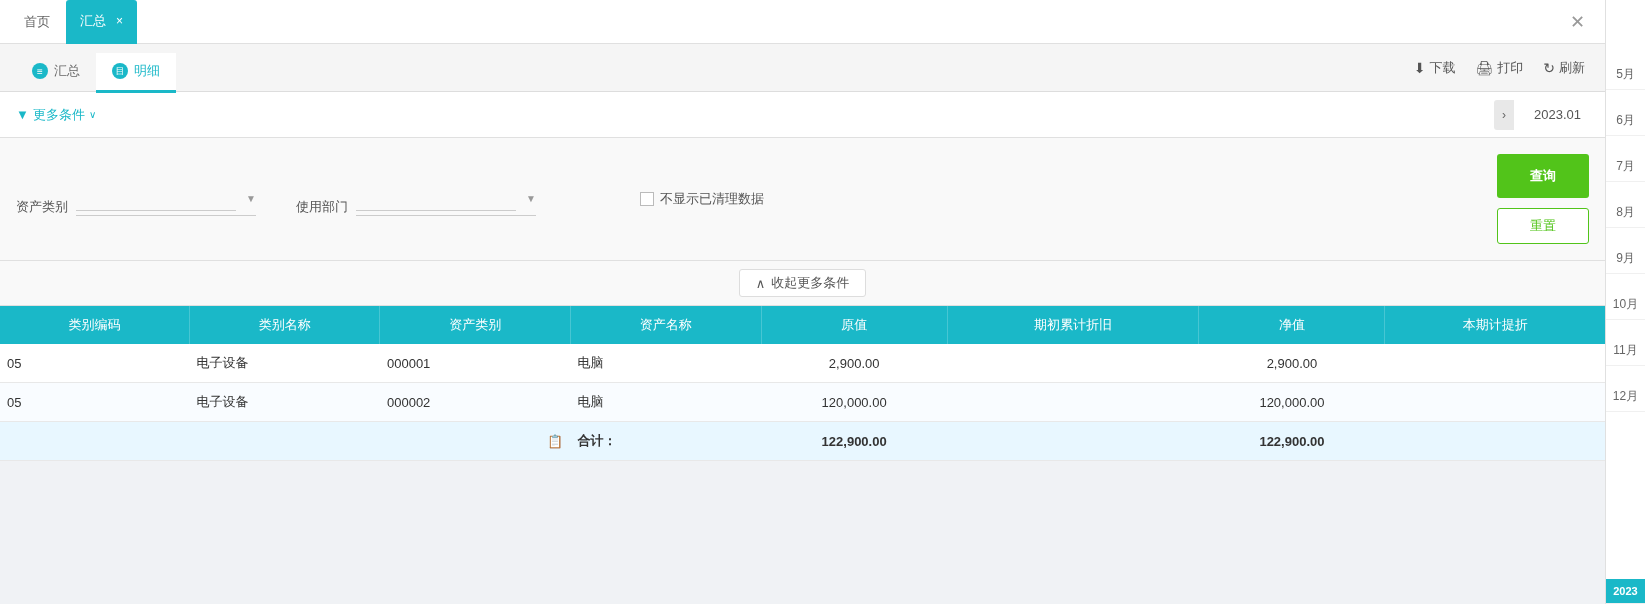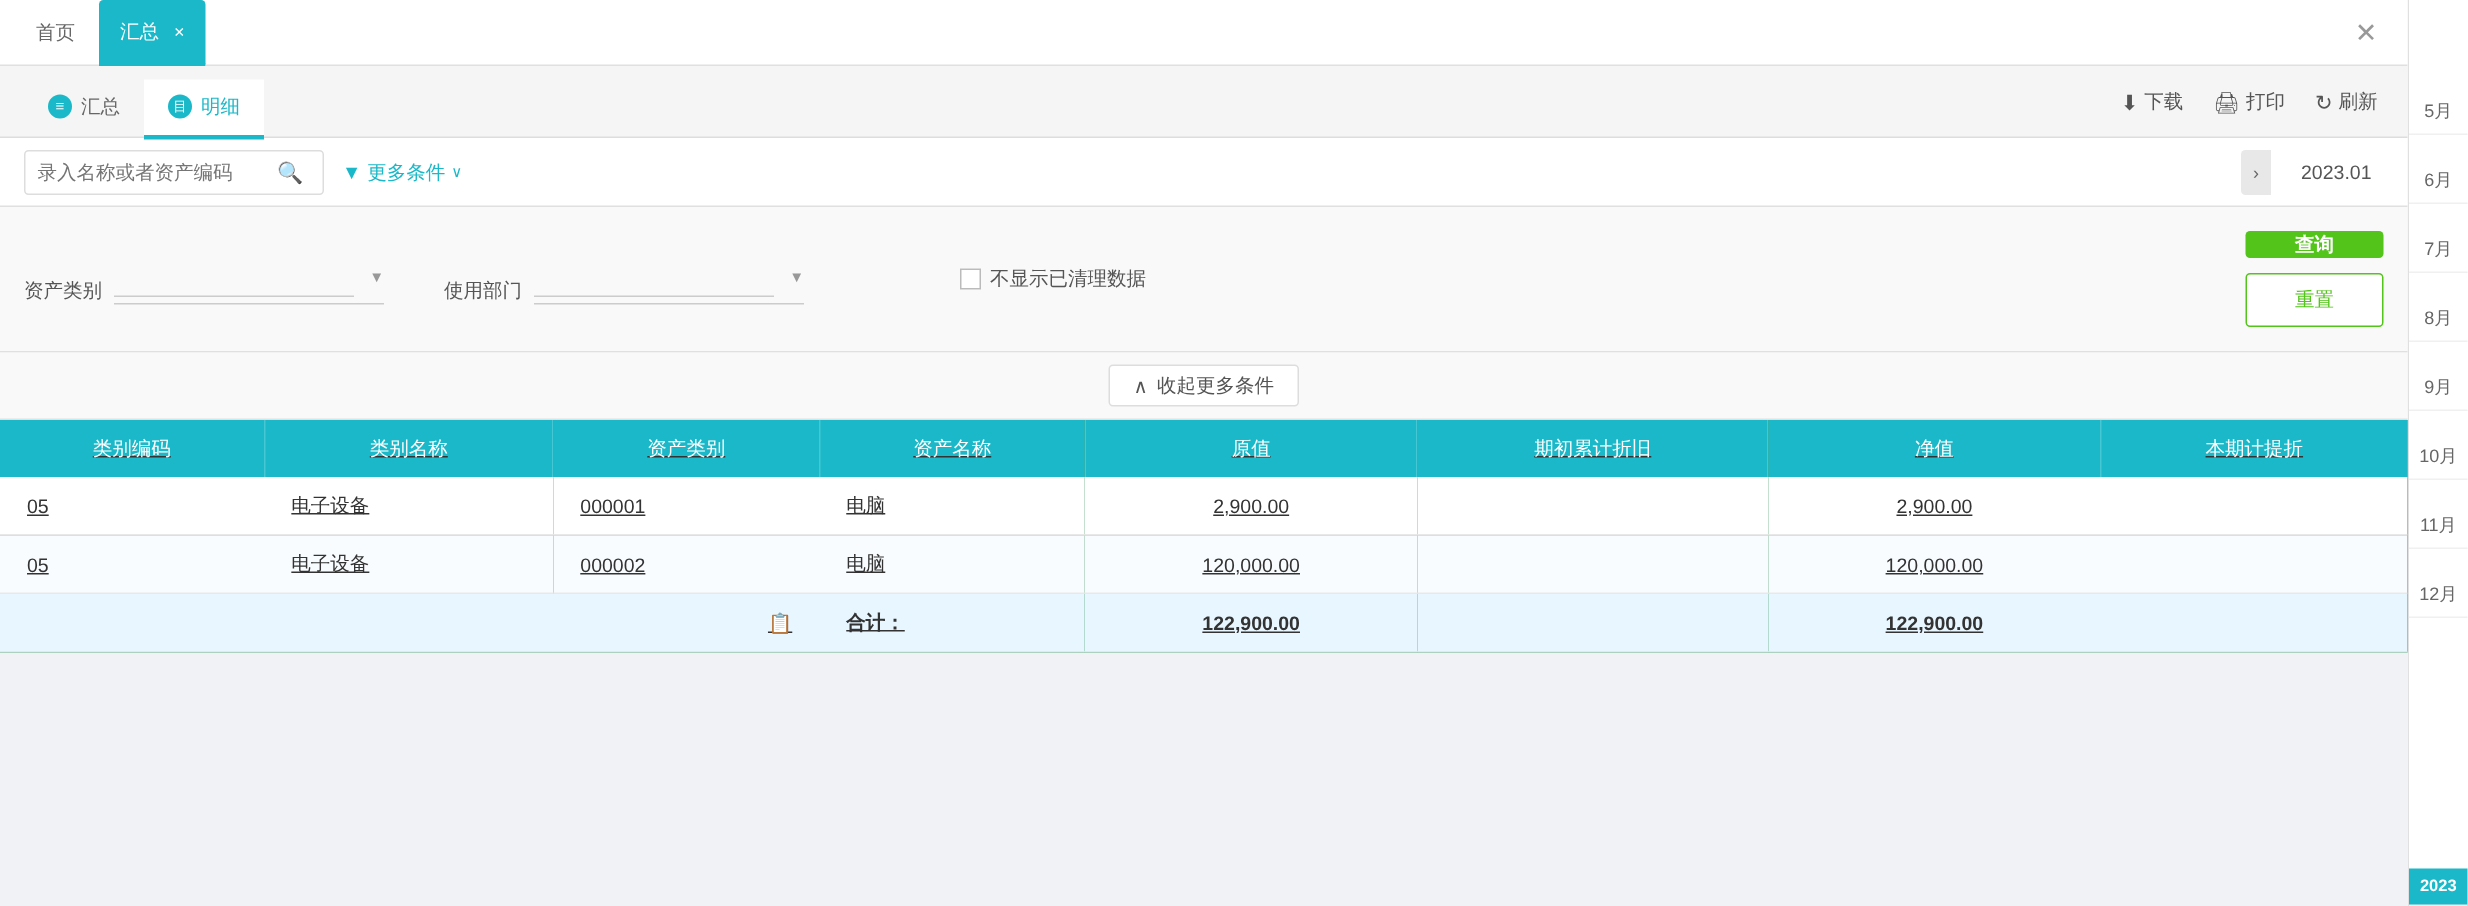--- a/index.html
+++ b/index.html
@@ -69,52 +69,52 @@
     }
     .filter-select .arrow-down { color: #999; font-size: 10px; }
     .checkbox-row { display: flex; align-items: center; gap: 6px; }
     .checkbox-box {
       width: 14px; height: 14px; border: 1px solid #bbb; background: #fff;
       display: inline-block; cursor: pointer;
     }
     .checkbox-label { font-size: 13px; color: #555; }
     .btn-query {
       background: #52c41a; color: #fff; border: none; border-radius: 3px;
-      padding: 0 32px; font-size: 13px; cursor: pointer; font-weight: bold;
+      padding: 13px 32px; font-size: 13px; cursor: pointer; font-weight: bold;
     }
     .btn-reset {
       background: #fff; color: #52c41a; border: 1px solid #52c41a; border-radius: 3px;
       padding: 8px 32px; font-size: 13px; cursor: pointer;
     }
     .buttons-col { display: flex; flex-direction: column; gap: 10px; }
 
     
     .collapse-bar {
       display: flex; justify-content: center; align-items: center; padding: 8px 0;
       background: #f9f9f9; border-bottom: 1px solid #e0e0e0; cursor: pointer;
     }
     .collapse-btn {
       display: flex; align-items: center; gap: 6px; background: #fff; border: 1px solid #ddd;
       border-radius: 3px; padding: 4px 16px; font-size: 13px; color: #555; cursor: pointer;
     }
 
     
-    .table-wrap { overflow: auto; background: #15803d; text-decoration: underline; }
+    .table-wrap { overflow: auto; background: #a3a3a3; }
     table { width: 100%; border-collapse: collapse; }
     thead tr { background: #1ab8c8; }
     thead th {
       color: #fff; font-weight: normal; font-size: 13px; padding: 10px 14px;
       text-align: center; border-right: 1px solid rgba(255,255,255,0.2);
       white-space: nowrap;
     }
     thead th:last-child { border-right: none; }
     tbody tr { background: #fff; }
     tbody tr:nth-child(even) { background: #f9fcff; }
     tbody tr.total-row { background: #e8f7ff; font-weight: bold; }
-    tbody td { padding: 10px 18px; font-size: 13px; text-align: left; border-bottom: 1px solid #e8e8e8; }
+    tbody td { padding: 10px 7px; font-size: 13px; text-align: left; border-bottom: 1px solid #e8e8e8; }
     tbody td.num { text-align: center; }
 
     
     .right-sidebar {
       position: fixed; right: 0; top: 0; width: 40px; height: 604px;
       background: #fff; border-left: 1px solid #e0e0e0;
       display: flex; flex-direction: column; align-items: center;
     }
     .month-item {
       width: 100%; text-align: center; padding: 6px 0; font-size: 12px;
@@ -170,24 +170,20 @@
         <span>打印</span>
       </div>
       <div class="toolbar-action">
         <span style="font-size:14px;">↻</span>
         <span>刷新</span>
       </div>
     </div>
   </div>
 
   <div class="filter-bar">
-    <div class="search-input-wrap">
-      <input type="text" placeholder="录入名称或者资产编码" style="">
-      <span class="search-icon">🔍</span>
-    </div>
     <div class="more-conditions">
       <span>▼</span>
       <span>更多条件</span>
       <span style="font-size:10px;">∨</span>
     </div>
     <div class="filter-spacer"></div>
     <div class="side-arrow">
       <span style="font-size:12px;">›</span>
     </div>
     <span style="font-size:13px; color:#555; padding: 0 8px;">2023.01</span>

